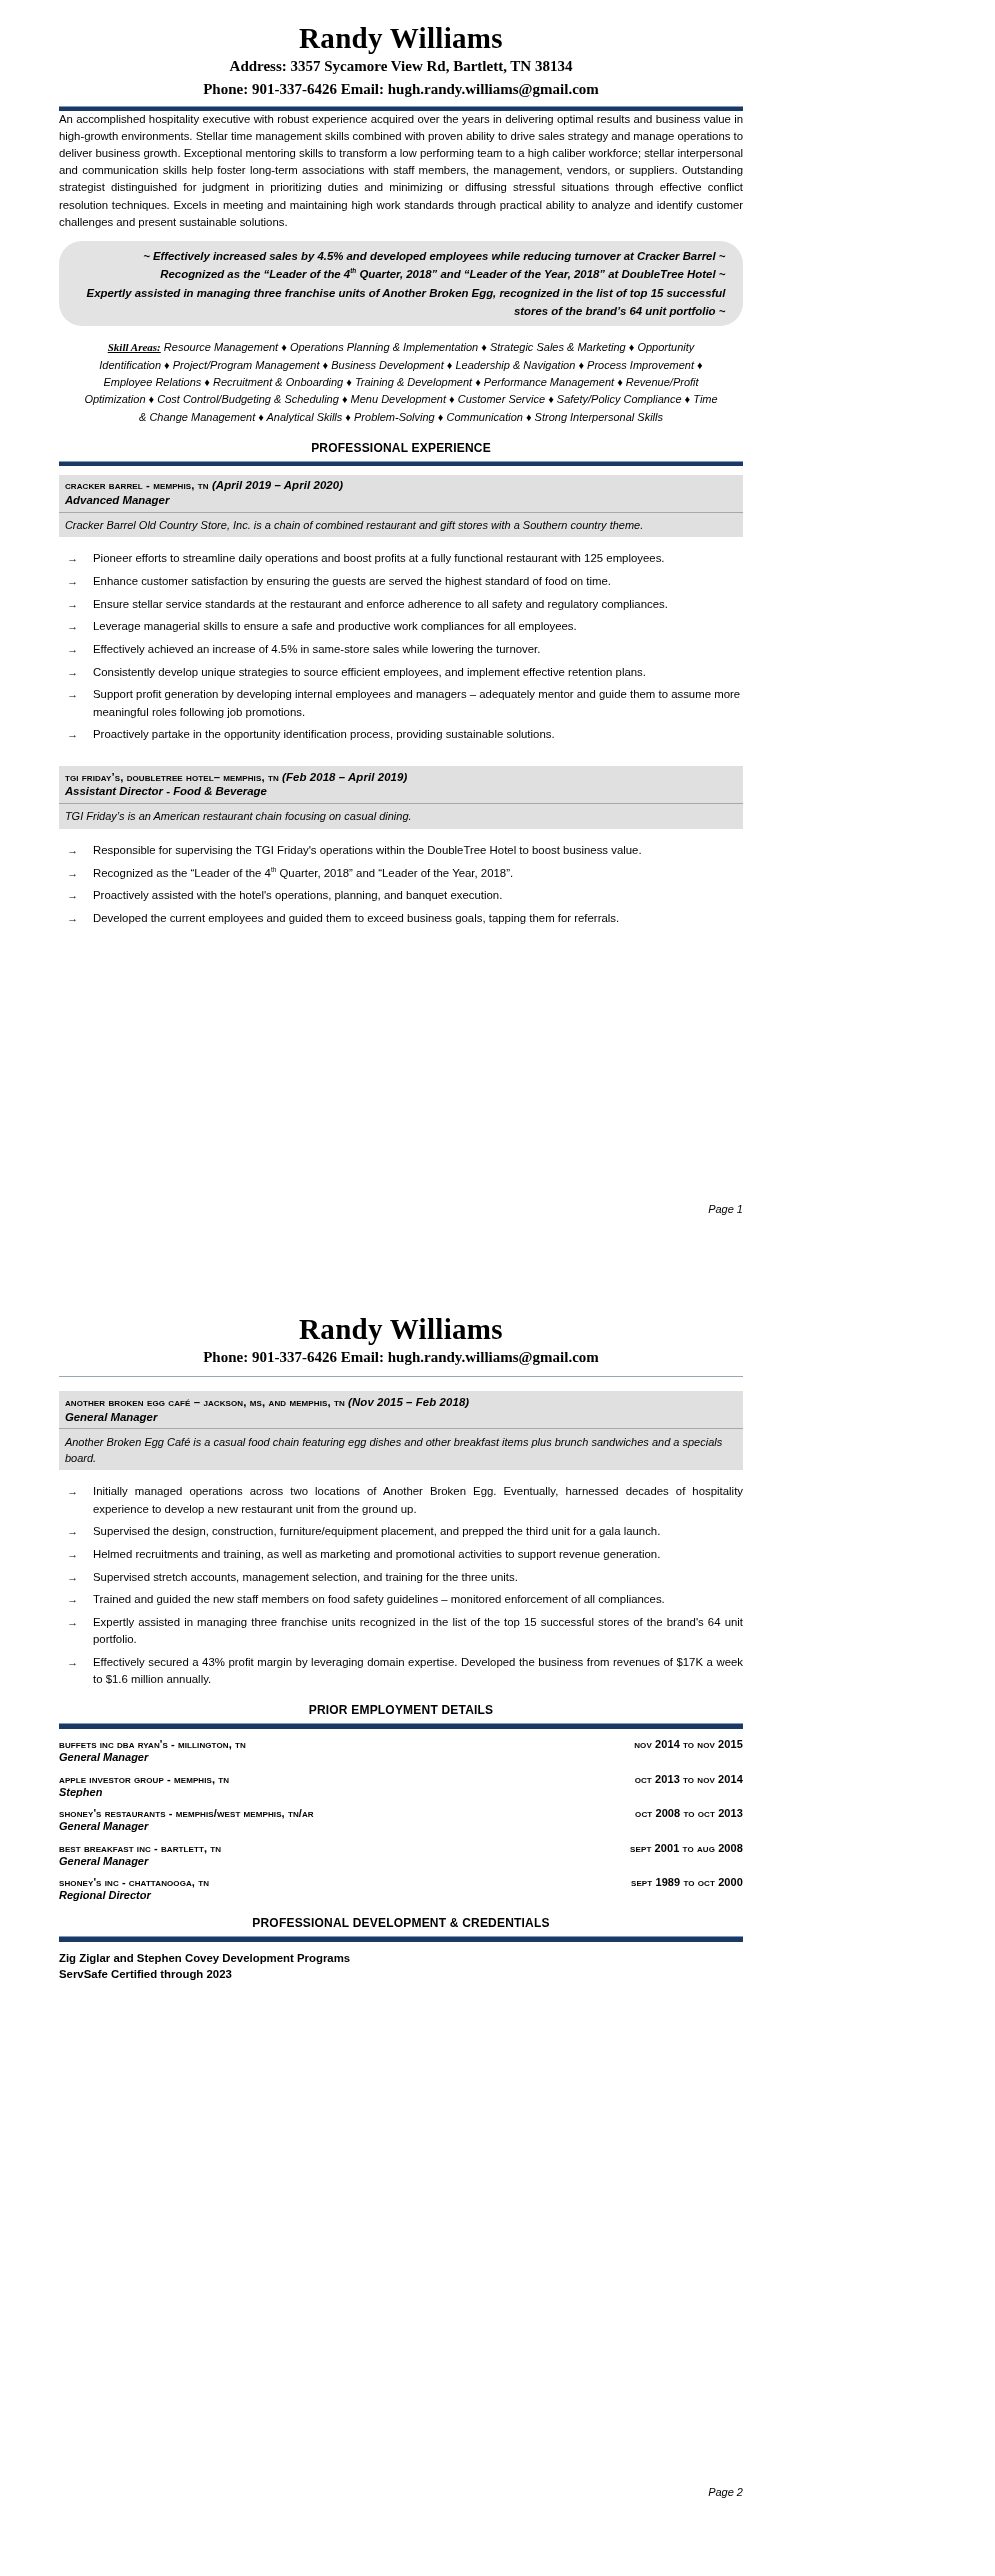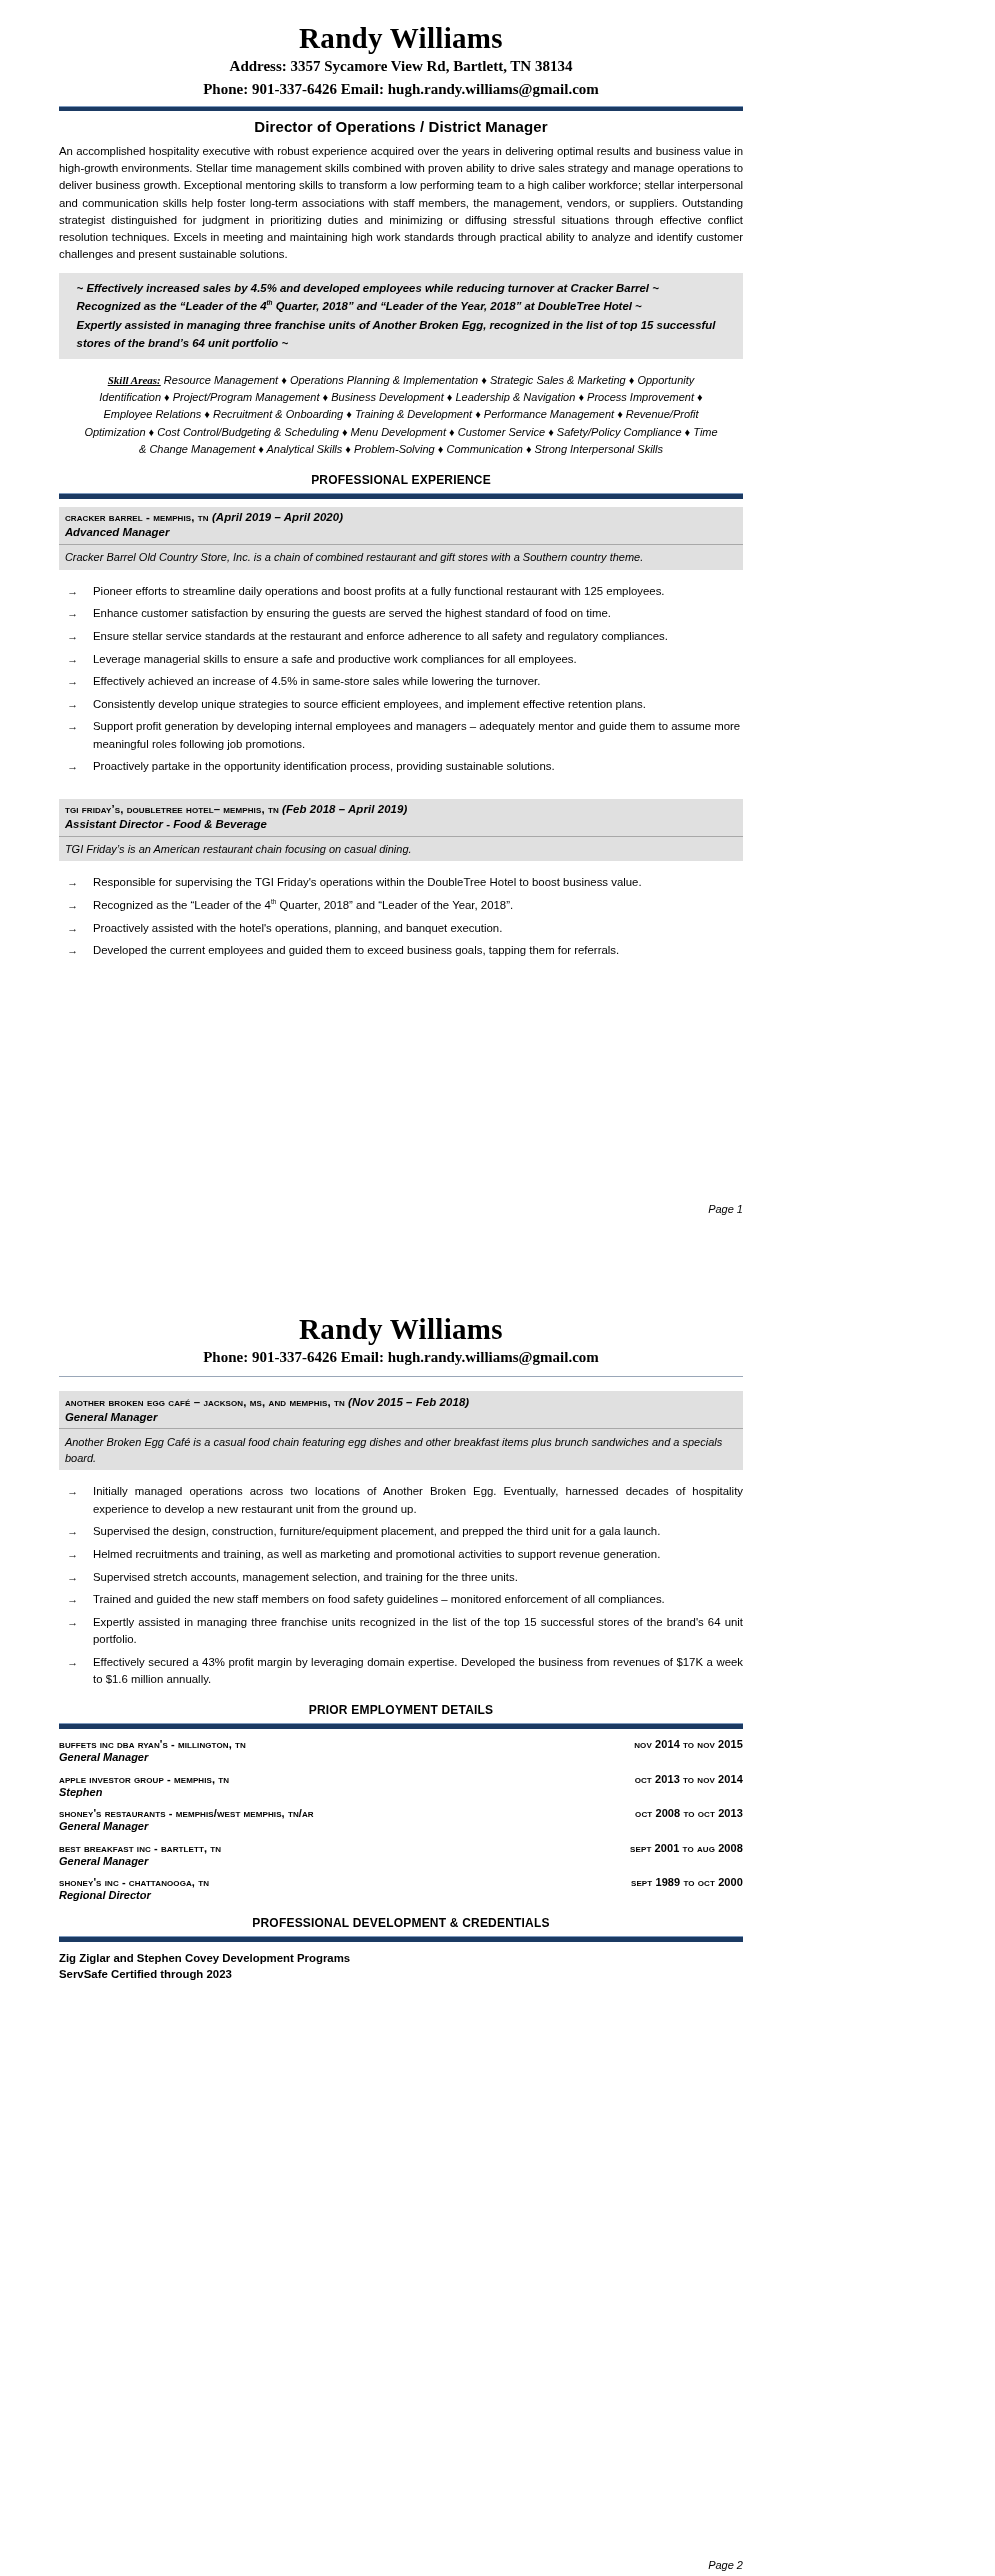--- a/index.html
+++ b/index.html
@@ -75,24 +75,25 @@
     letter-spacing: -0.03px;
   }
 
   
   .highlight {
     background: #e3e3e3;
     font-style: italic;
     font-weight: bold;
     font-size: 11.4px;
     line-height: 1.62;
-    text-align: left;
+    text-align: right;
     padding: 5.3px 17.6px 5.9px 17.6px;
     margin-top: 10.5px;
     box-sizing: border-box;
+    border-radius: 23px;
   }
   .highlight sup { font-size: 6.4px; vertical-align: super; }
 
   
   .skills {
     font-style: italic;
     font-size: 11px;
     line-height: 1.58;
     text-align: center;
     margin-top: 13px;
@@ -209,35 +210,34 @@
   }
 
   
   .page-footer {
     position: absolute;
     right: 59px;
     font-style: italic;
     font-size: 11px;
   }
   .pf1 { top: 1203px; }
-  .pf2 { top: 1271px; }
+  .pf2 { top: 1198px; }
 </style>
 </head>
 <body>
 
 <div class="page page1">
 
   <div class="name">Randy Williams</div>
   <div class="contact-line">Address: 3357 Sycamore View Rd, Bartlett, TN 38134</div>
   <div class="contact-line">Phone: 901-337-6426 Email: hugh.randy.williams@gmail.com</div>
 
   <div class="gap-10"></div>
   <div class="rule-blue"></div>
 
-  <div class="job-title-main">Director of Operations / District Manager</div>
 
   <div class="summary">An accomplished hospitality executive with robust experience acquired over the years in delivering optimal results and business value in high-growth environments. Stellar time management skills combined with proven ability to drive sales strategy and manage operations to deliver business growth. Exceptional mentoring skills to transform a low performing team to a high caliber workforce; stellar interpersonal and communication skills help foster long-term associations with staff members, the management, vendors, or suppliers. Outstanding strategist distinguished for judgment in prioritizing duties and minimizing or diffusing stressful situations through effective conflict resolution techniques. Excels in meeting and maintaining high work standards through practical ability to analyze and identify customer challenges and present sustainable solutions.</div>
 
   <div class="highlight">
     <div>~ Effectively increased sales by 4.5% and developed employees while reducing turnover at Cracker Barrel ~</div>
     <div><span>Recognized as the “Leader of the 4</span><sup>th</sup><span> Quarter, 2018” and “Leader of the Year, 2018” at DoubleTree Hotel ~</span></div>
     <div>Expertly assisted in managing three franchise units of Another Broken Egg, recognized in the list of top 15 successful stores of the brand’s 64 unit portfolio ~</div>
   </div>
 
   <div class="skills">

